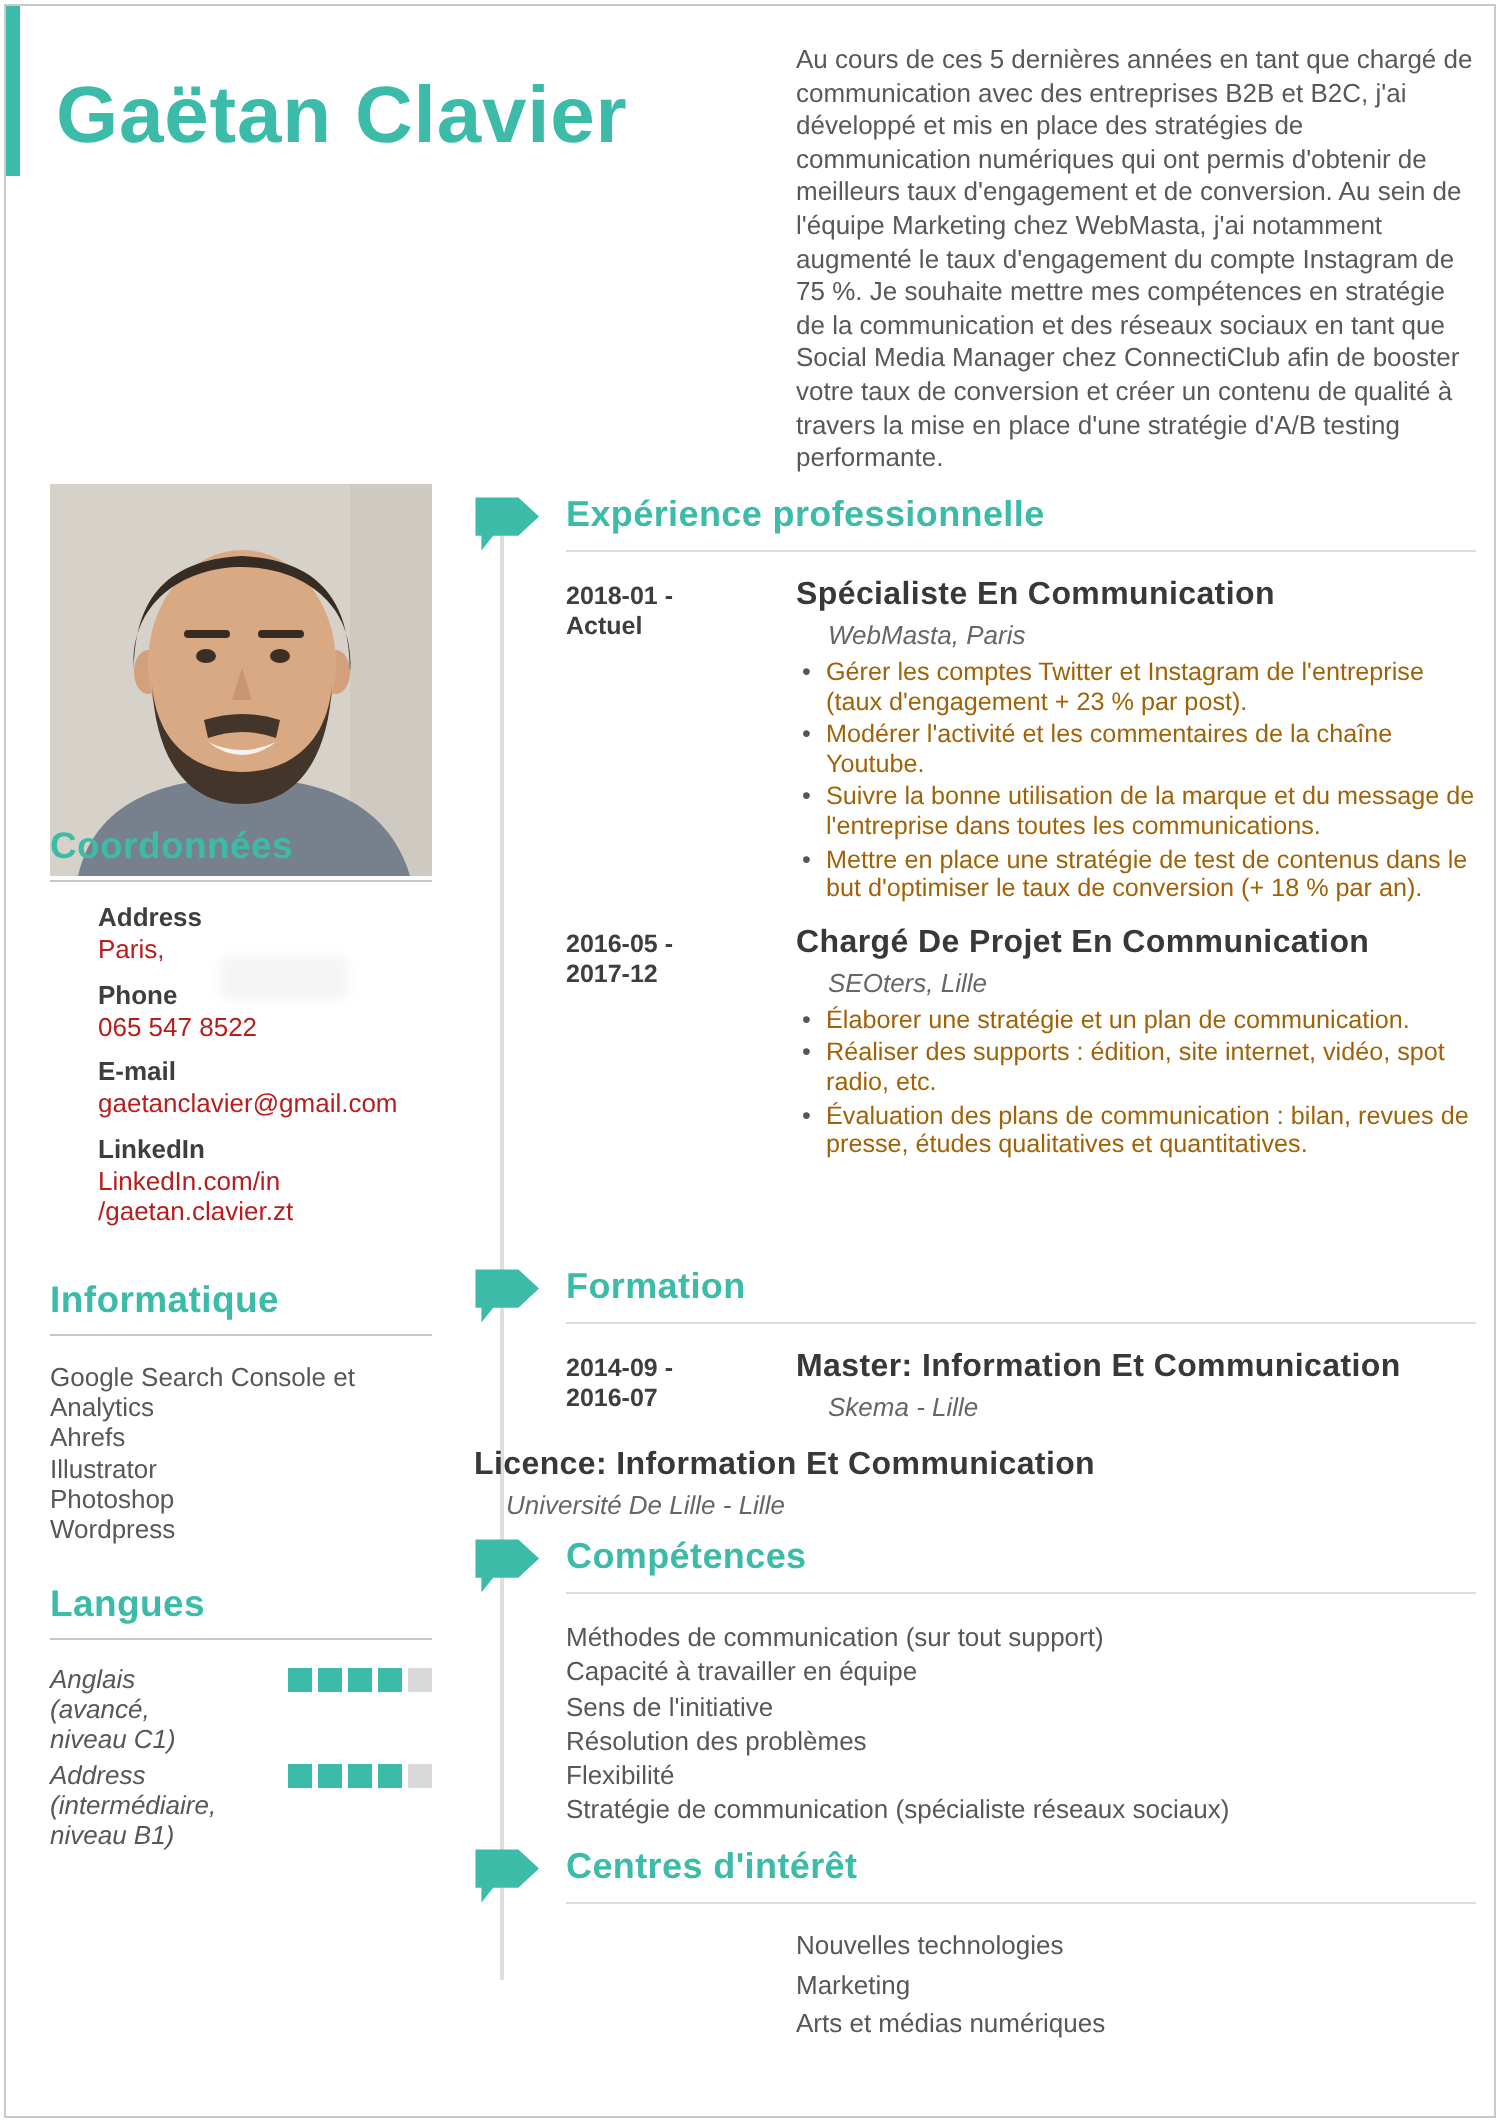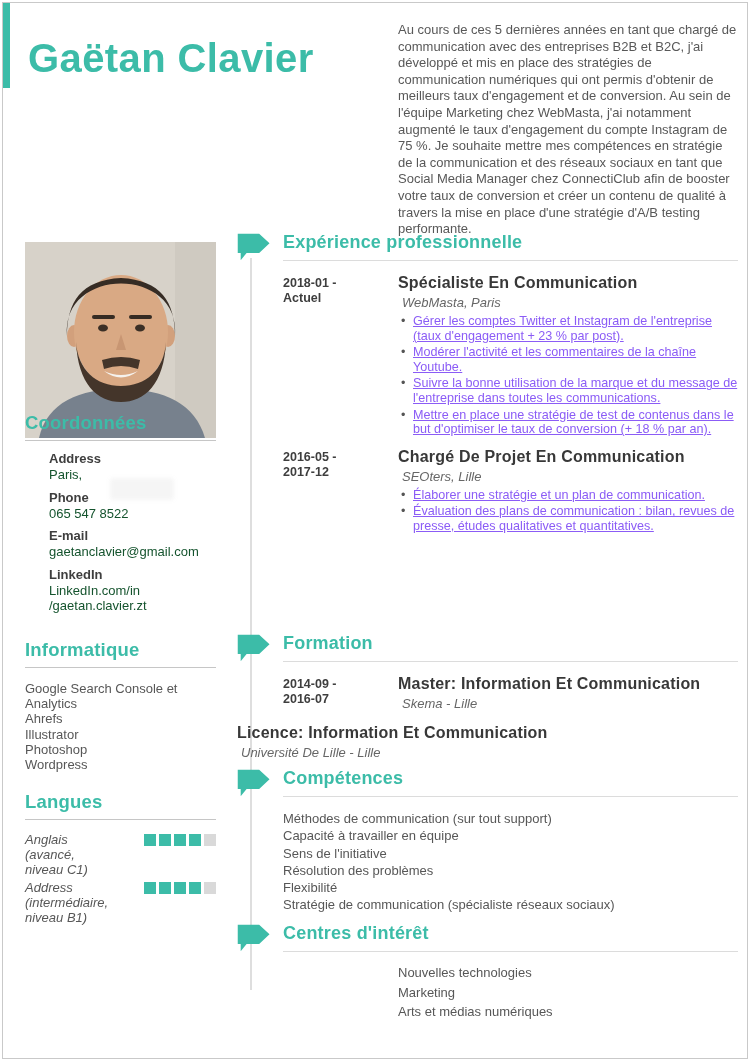--- a/index.html
+++ b/index.html
@@ -22,21 +22,21 @@
   .redact{position:absolute;left:110px;top:478px;width:64px;height:22px;
     background:rgba(120,120,120,.07);filter:blur(2px);border-radius:3px;}
 
   
   .side-section{position:absolute;left:25px;width:191px;}
   .side-section h3{margin:0;font-size:18.5px;font-weight:700;color:#3cbca8;letter-spacing:.2px;}
   .side-rule{border:0;border-top:1px solid #c6c6c6;margin:6px 0 0 0;}
   .contact-list{margin-top:10px;}
   .contact-entry{margin-bottom:7px;margin-left:24px;}
   .contact-label{font-size:13px;font-weight:700;color:#3e3e3e;line-height:15px;}
-  .contact-value{font-size:13px;color:#14532d;line-height:15.5px;white-space:pre-line;margin-top:1px;}
+  .contact-value{font-size:13px;color:#b91c1c;line-height:15.5px;white-space:pre-line;margin-top:1px;}
   .plain-list{list-style:none;margin:13px 0 0 0;padding:0;}
   .plain-list li{font-size:13px;color:#575757;line-height:15.2px;}
   .lang-list{margin-top:12px;}
   .lang-row{display:flex;align-items:flex-start;margin-bottom:2px;}
   .lang-name{flex:1;font-size:13px;color:#575757;line-height:15.2px;white-space:pre-line;font-style:italic;}
   .lang-squares{display:flex;gap:3px;margin-top:2px;}
   .sq{width:12px;height:12px;background:#d9d9d9;}
   .sq.on{background:#3cbca8;}
 
   
@@ -46,24 +46,24 @@
   .ribbon{position:absolute;left:0;top:0;width:34px;height:36px;}
   .msection h2{margin:0 0 0 46px;font-size:18px;font-weight:700;color:#3cbca8;letter-spacing:.2px;}
   .main-rule{border:0;border-top:1px solid #dcdcdc;margin:7px 0 0 46px;}
   .entry{display:flex;align-items:flex-start;}
   .entry.first{margin-top:12px;}
   .entry.next{margin-top:8px;}
   .dates{flex:none;width:115px;margin-left:46px;font-size:12.5px;font-weight:700;
     color:#3e3e3e;line-height:15px;white-space:pre-line;padding-top:3px;}
   .entry-body{flex:1;}
   .role{font-size:16px;font-weight:700;color:#383838;line-height:20px;letter-spacing:.2px;margin:0;}
-  .org{font-size:13px;font-style:italic;color:#666666;line-height:17px;margin:1px 0 3px 4px;}
+  .org{font-size:13px;font-style:italic;color:#666666;line-height:17px;margin:1px 0 3px 16px;}
   .bullets{list-style:none;margin:0;padding:0;}
-  .bullets li{position:relative;font-size:12.6px;color:#8b5cf6;line-height:14.6px;
-    padding-left:15px;margin-bottom:2px;text-decoration:underline;}
+  .bullets li{position:relative;font-size:12.6px;color:#a16207;line-height:14.6px;
+    padding-left:15px;margin-bottom:2px;}
   .bullets li::before{content:"\2022";position:absolute;left:3px;top:0;color:#555555;}
   .skill-list{list-style:none;margin:13px 0 0 46px;padding:0;}
   .skill-list li{font-size:13px;color:#575757;line-height:17.3px;}
   .interest-list{list-style:none;margin:11px 0 0 161px;padding:0;}
   .interest-list li{font-size:13px;color:#575757;line-height:19.5px;}
 </style>
 </head>
 <body>
 
 <div class="page">
@@ -157,21 +157,21 @@
             <span class="sq on"></span>
             <span class="sq on"></span>
             <span class="sq"></span>
           </div>
       </div>
     </div>
   </section>
 
   <div class="timeline-line"></div>
 
-  <section class="msection" style="top:232px;">
+  <section class="msection" style="top:247px;">
     <div class="sec-head">
       <span class="ribbon">
         <svg viewBox="0 0 46 40" width="34" height="30">
             <path d="M1 2 H30 L44 15 L30 28 H13 L5 38 V28 H1 Z" fill="#3cbca8"></path>
           </svg>
       </span>
       <h2>Expérience professionnelle</h2>
     </div>
     <hr class="main-rule">
 
@@ -191,20 +191,21 @@
     </div>
 
     <div class="entry next">
       <div class="dates">2016-05 -
 2017-12</div>
       <div class="entry-body">
         <p class="role">Chargé De Projet En Communication</p>
         <p class="org">SEOters, Lille</p>
         <ul class="bullets">
           <li>Élaborer une stratégie et un plan de communication.</li>
+          <li>Réaliser des supports : édition, site internet, vidéo, spot radio, etc.</li>
           <li>Évaluation des plans de communication : bilan, revues de presse, études qualitatives et quantitatives.</li>
         </ul>
       </div>
     </div>
   </section>
 
   <section class="msection" style="top:633px;">
     <div class="sec-head">
       <span class="ribbon">
         <svg viewBox="0 0 46 40" width="34" height="30">

